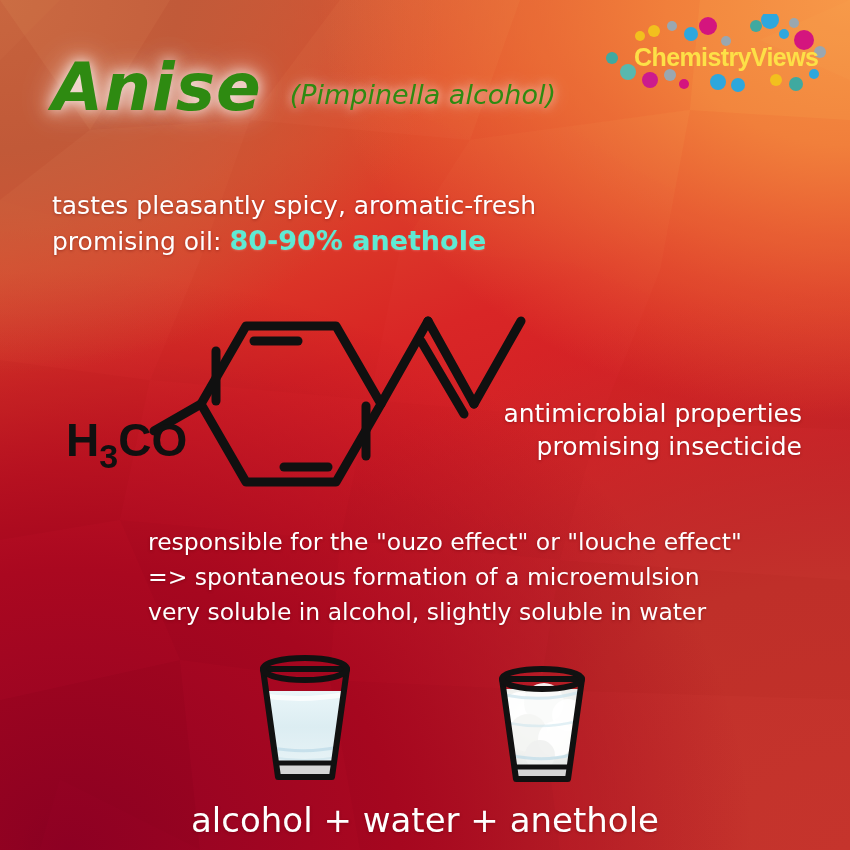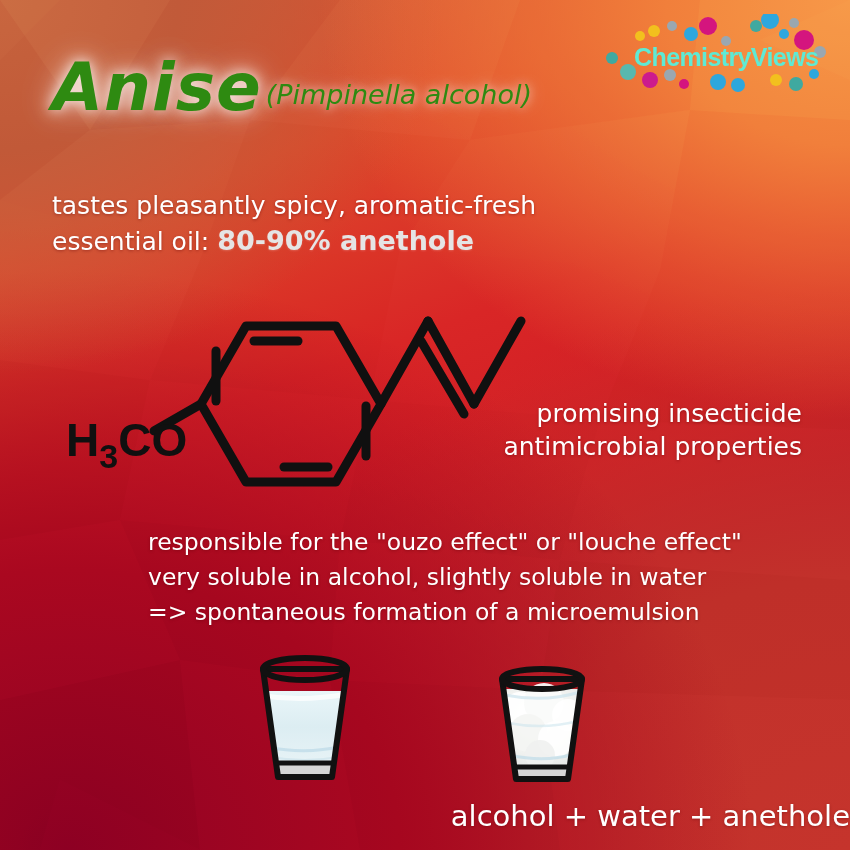--- a/index.html
+++ b/index.html
@@ -30,26 +30,26 @@
   #bg-polys { opacity:.38; mix-blend-mode:overlay; }
   
   #logo-block {
     position:absolute; left:598px; top:14px;
     width:242px; height:82px;
   }
   #logo-wordmark {
     position:absolute; left:36px; top:29px;
     font-family:"Liberation Sans", sans-serif;
     font-weight:bold; font-size:25px; letter-spacing:-.6px;
-    color:#5eead4; white-space:nowrap;
+    color:#fde047; white-space:nowrap;
   }
   
   #title-row {
     position:absolute; left:52px; top:56px;
-    display:flex; align-items:flex-end; gap:4px;
+    display:flex; align-items:flex-end; gap:28px;
   }
   #main-title {
     font-family:"DejaVu Sans", sans-serif;
     font-style:italic; font-weight:bold;
     font-size:66px; line-height:.96;
     color:#2E8A11; letter-spacing:1px;
     text-shadow:
        0 0 14px rgba(255,255,255,.85),
        0 0 26px rgba(255,255,255,.55),
        0 0 40px rgba(255,255,255,.30);
@@ -68,36 +68,36 @@
     color:#FFFFFF;
     line-height:1.30;
     text-shadow:0 1px 3px rgba(90,0,10,.40);
   }
   #intro-block {
     position:absolute; left:52px; top:190px;
     font-size:25px;
   }
   #intro-line-2 { white-space:nowrap; }
   #anethole-pct {
-    color:#e5e5e5;
+    color:#5eead4;
     font-weight:bold;
     font-size:27px;
     text-shadow:0 1px 2px rgba(255,255,255,.18);
   }
   #props-block {
     position:absolute; right:48px; top:398px;
     text-align:right; font-size:25px;
   }
   #ouzo-block {
     position:absolute; left:148px; top:525px;
     font-size:23.5px; line-height:1.48;
   }
   #glass-caption {
     position:absolute; left:0; right:0; top:798px;
-    text-align:right; font-size:29px;
+    text-align:center; font-size:34px;
   }
   
   #molecule {
     position:absolute; left:66px; top:296px;
     width:420px; height:180px;text-align:center;
   }
   #molecule svg { display:block; overflow:visible; }
   
   #glass-scene {
     position:absolute; left:232px; top:643px;
@@ -177,21 +177,21 @@
     <div id="logo-wordmark">ChemistryViews</div>
   </div>
 
   <div id="title-row">
     <div id="main-title">Anise</div>
     <div id="binomial">(Pimpinella alcohol)</div>
   </div>
 
   <div id="intro-block" class="hand">
     <div>tastes pleasantly spicy, aromatic-fresh</div>
-    <div id="intro-line-2"><span>essential oil: </span><span id="anethole-pct">80-90% anethole</span></div>
+    <div id="intro-line-2"><span>promising oil: </span><span id="anethole-pct">80-90% anethole</span></div>
   </div>
 
   <div id="molecule">
     <svg width="420" height="180" viewBox="0 0 420 180" aria-hidden="true">
       <g fill="none" stroke="#101010" stroke-width="9" stroke-linecap="round" stroke-linejoin="round">
 
         <polygon points="135,108 180,30 270,30 315,108 270,186 180,186"></polygon>
 
         <line x1="150" y1="105" x2="150" y2="55"></line>
         <line x1="188" y1="45" x2="232" y2="45"></line>
@@ -205,28 +205,28 @@
 
         <line x1="135" y1="108" x2="88" y2="135"></line>
       </g>
       <text x="0" y="160" fill="#101010" font-family="Liberation Sans, sans-serif" font-size="46" font-weight="bold">
         <tspan>H</tspan><tspan dy="12" font-size="34">3</tspan><tspan dy="-12">CO</tspan>
       </text>
     </svg>
   </div>
 
   <div id="props-block" class="hand">
+    <div>antimicrobial properties</div>
     <div>promising insecticide</div>
-    <div>antimicrobial properties</div>
   </div>
 
   <div id="ouzo-block" class="hand">
     <div>responsible for the "ouzo effect" or "louche effect"</div>
+    <div>=&gt; spontaneous formation of a microemulsion</div>
     <div>very soluble in alcohol, slightly soluble in water</div>
-    <div>=&gt; spontaneous formation of a microemulsion</div>
   </div>
 
   <div id="glass-scene">
 
     <div class="glass-wrap" id="glass-left">
       <svg width="126" height="140" viewBox="0 0 126 140" aria-hidden="true">
         <defs>
           <clipPath id="clipLeft">
             <path d="M21,22 L105,22 L93,116 L33,116 Z"></path>
           </clipPath>

